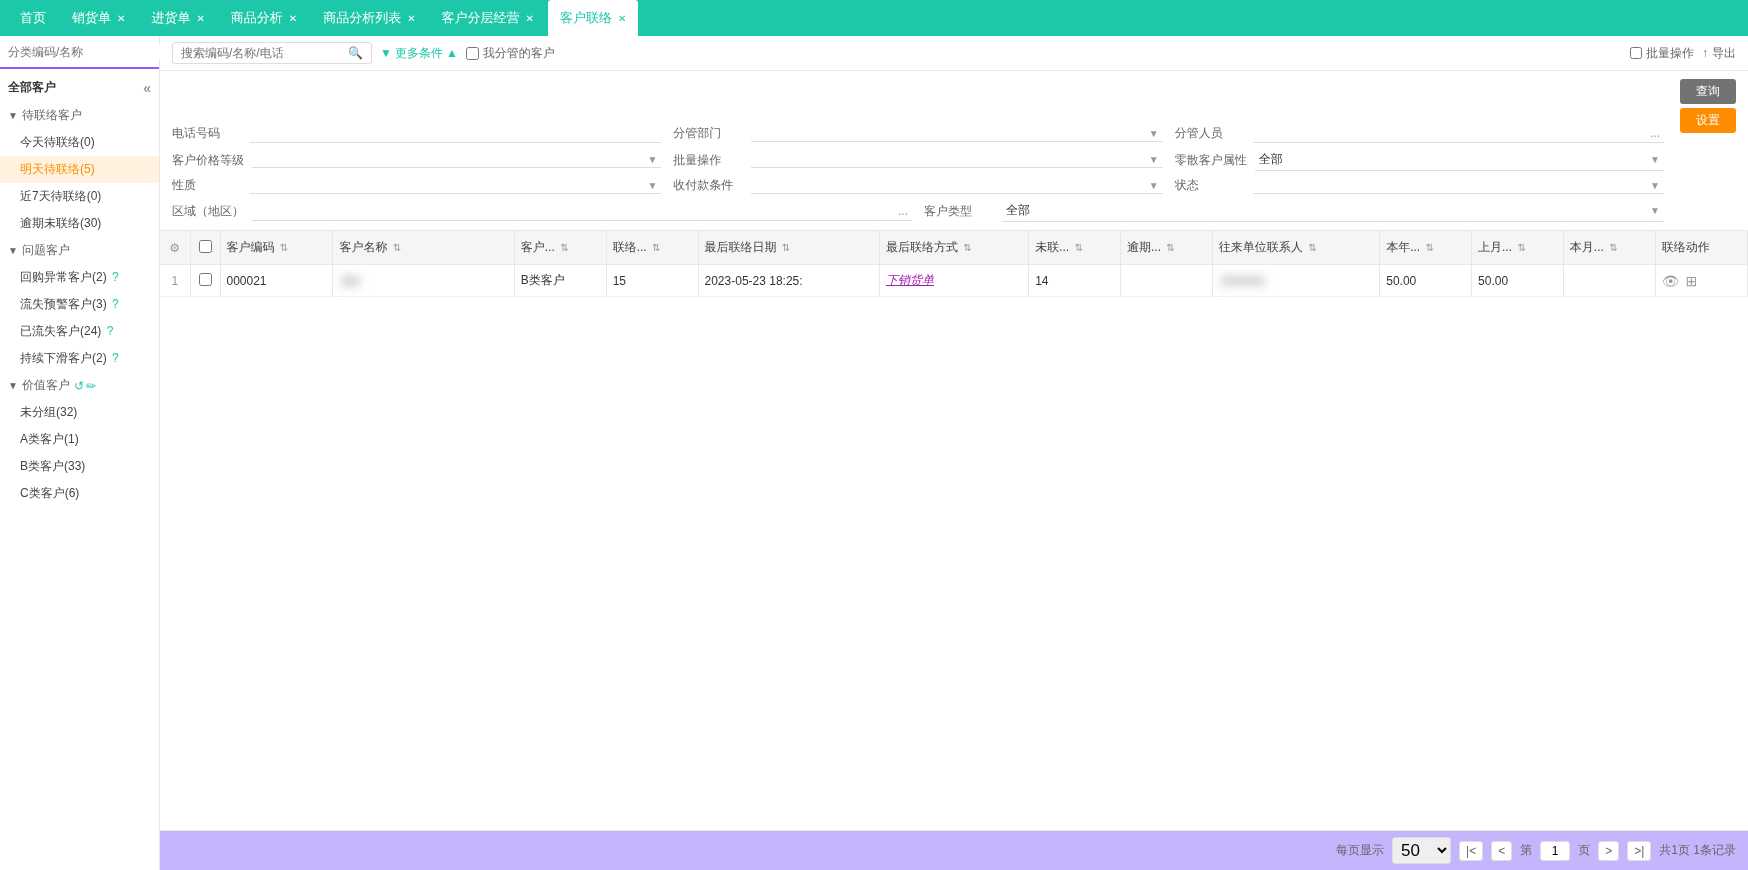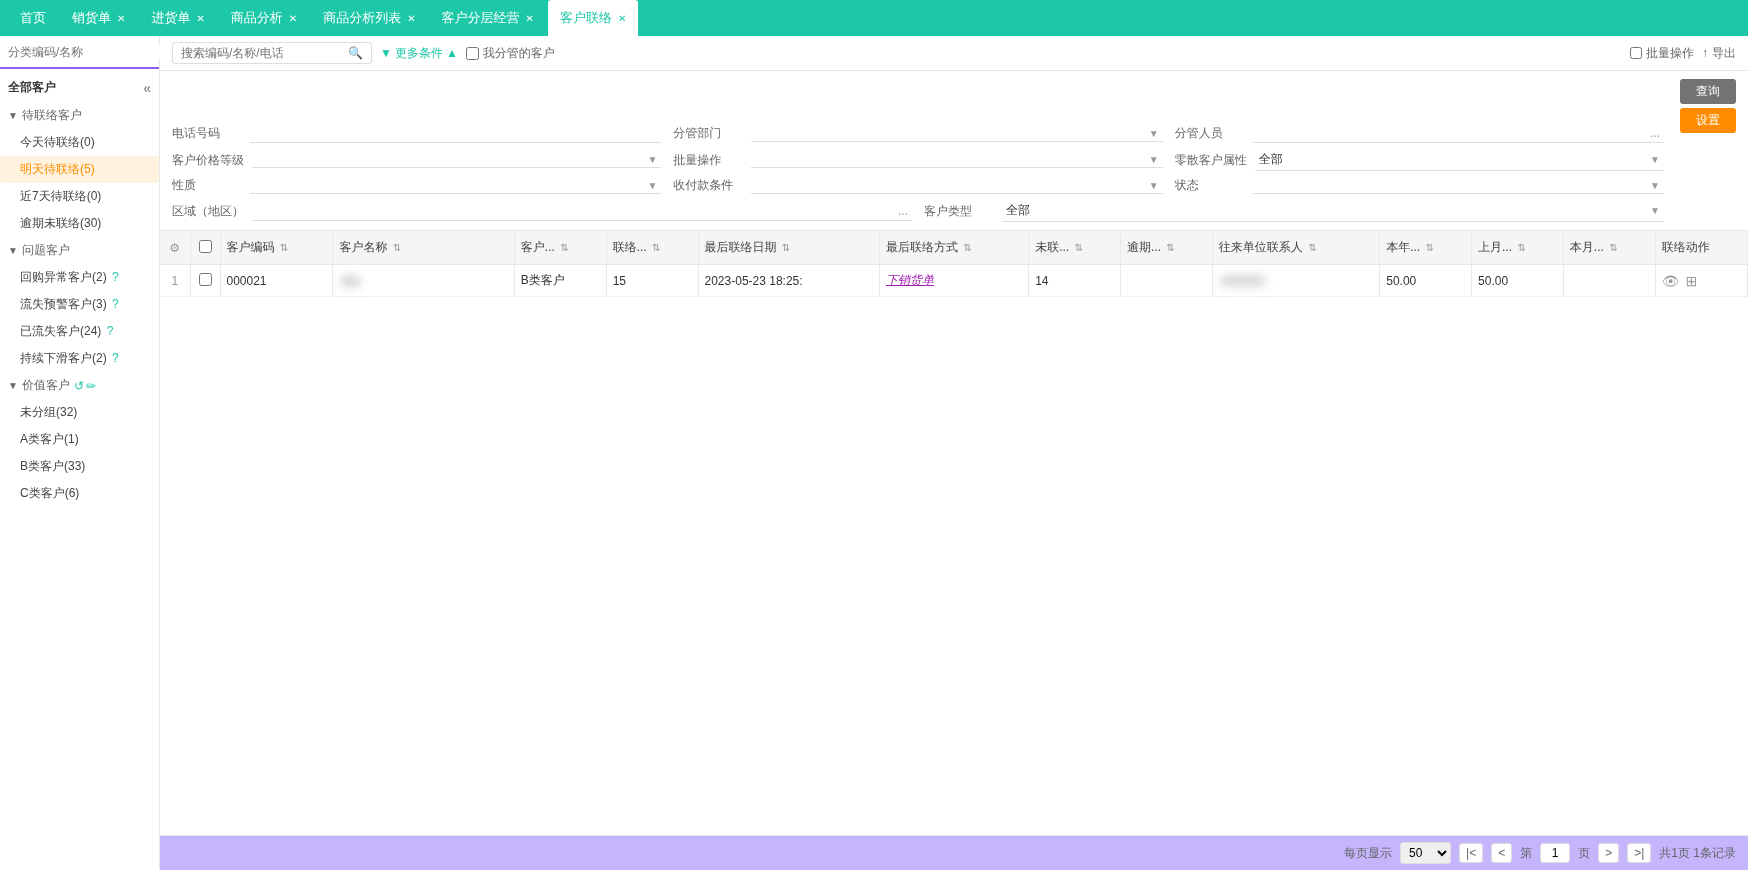--- a/index.html
+++ b/index.html
@@ -259,21 +259,21 @@
       align-items: center;
       justify-content: flex-end;
       gap: 8px;
       font-size: 12px;
       color: #666;
     }
     .page-size-select {
       border: 1px solid #ddd;
       border-radius: 3px;
       padding: 2px 4px;
-      font-size: 12px;
+      font-size: 17px;
       cursor: pointer;
     }
     .page-nav-btn {
       border: 1px solid #ddd;
       border-radius: 3px;
       padding: 2px 6px;
       cursor: pointer;
       background: #fff;
       font-size: 12px;
       color: #666;

